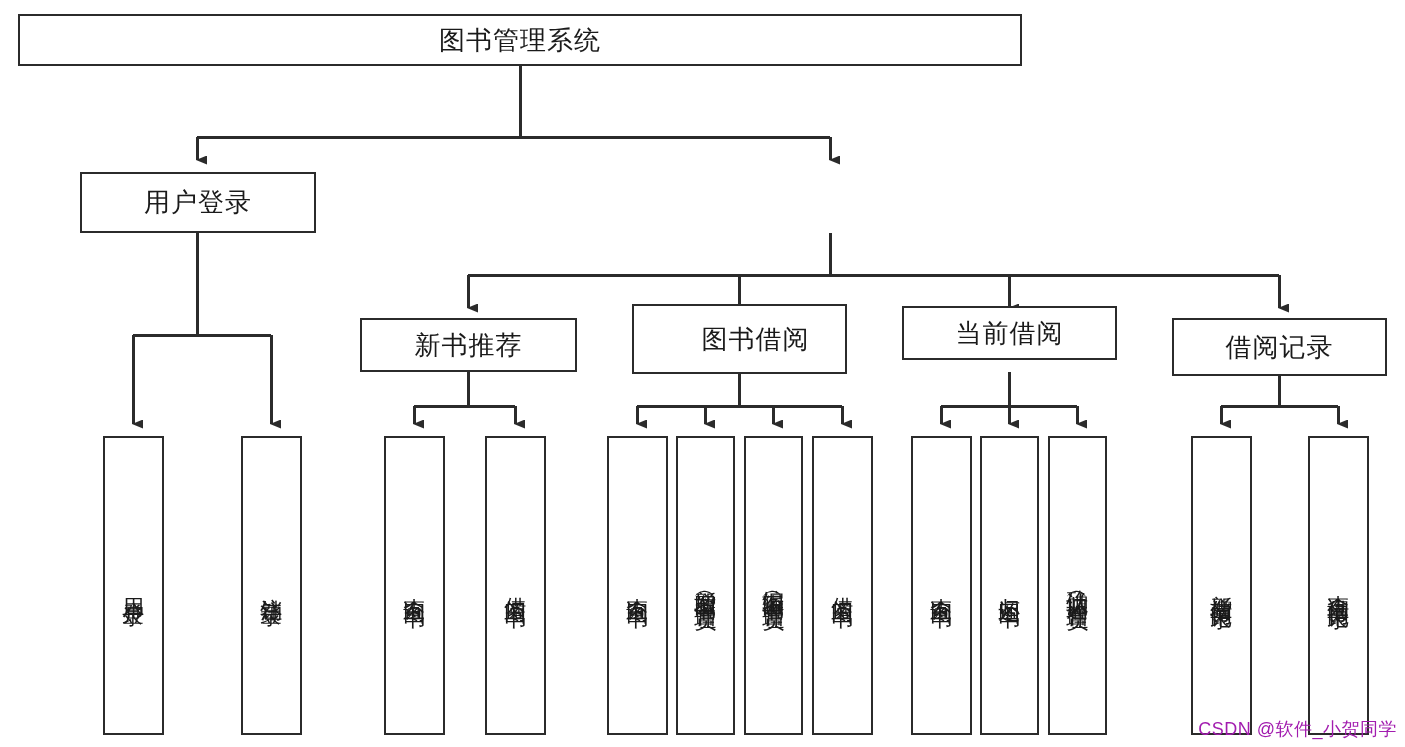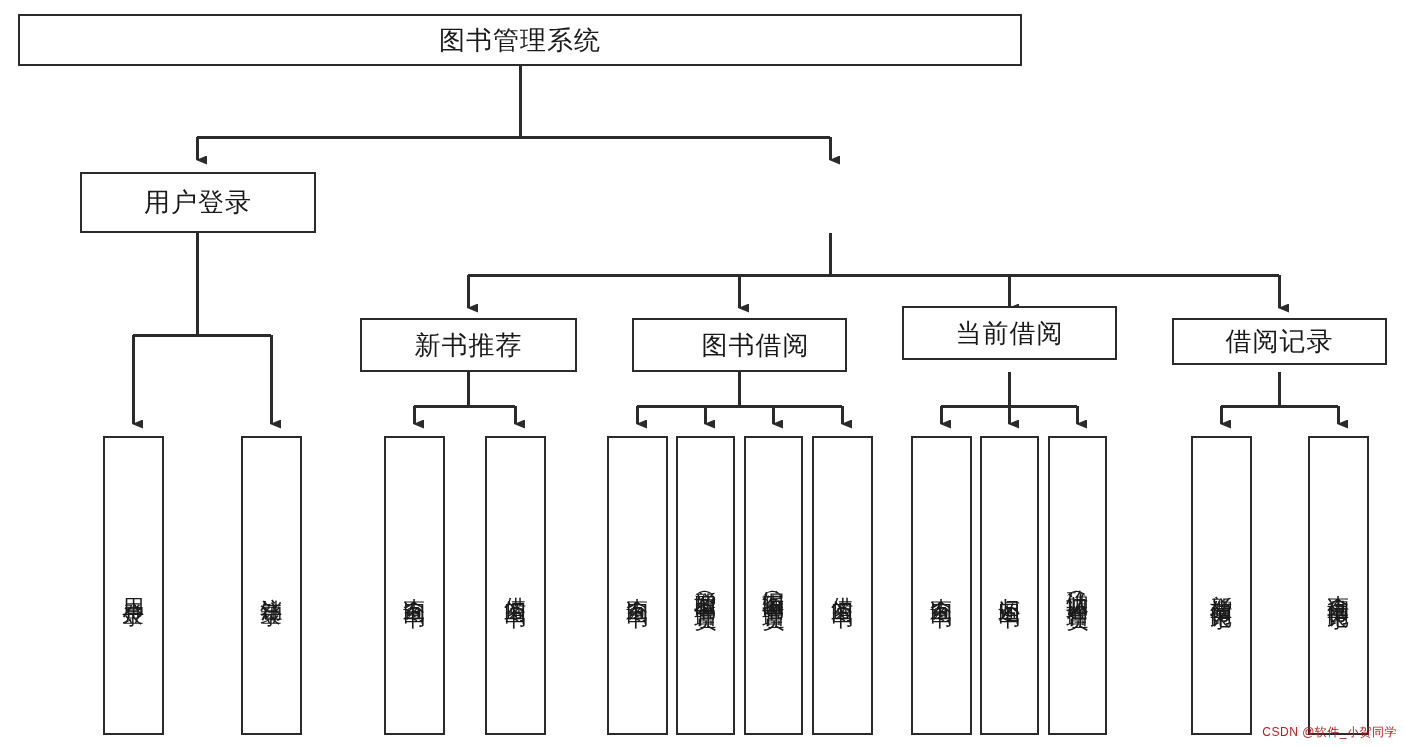--- a/index.html
+++ b/index.html
@@ -51,22 +51,22 @@
     padding-bottom: 4px;
     white-space: nowrap;
   }
   .node-label {
     display: block;
   }
   .watermark {
     position: absolute;
     right: 8px;
     bottom: 6px;
-    font-size: 12px;
-    color: #b91c1c;
+    font-size: 18px;
+    color: #a21caf;
     letter-spacing: 0.5px;
     user-select: none;
     white-space: nowrap;
   }
 </style>
 </head>
 <body>
 
 <div id="diagram-root">
 
@@ -124,27 +124,27 @@
     <span class="node-label">图书管理系统</span>
   </div>
 
   <div class="node horizontal" style="left:80px; top:172px; width:236px; height:61px;">
     <span class="node-label">用户登录</span>
   </div>
 
   <div class="node horizontal" style="left:360px; top:318px; width:217px; height:54px;">
     <span class="node-label">新书推荐</span>
   </div>
-  <div class="node horizontal" style="left:632px; top:318px; width:215px; height:54px;padding-left:32px;">
+  <div class="node horizontal" style="left:632px; top:304px; width:215px; height:70px;padding-left:32px;">
     <span class="node-label">图书借阅</span>
   </div>
   <div class="node horizontal" style="left:902px; top:306px; width:215px; height:54px;">
     <span class="node-label">当前借阅</span>
   </div>
-  <div class="node horizontal" style="left:1172px; top:318px; width:215px; height:47px;text-align:center;">
+  <div class="node horizontal" style="left:1172px; top:318px; width:215px; height:58px;text-align:center;">
     <span class="node-label">借阅记录</span>
   </div>
 
   <div class="node vertical" style="left:103px; top:436px; width:61px; height:299px;">
     <span class="node-label">用户登录</span>
   </div>
   <div class="node vertical" style="left:241px; top:436px; width:61px; height:299px;">
     <span class="node-label">注销登录</span>
   </div>
 

